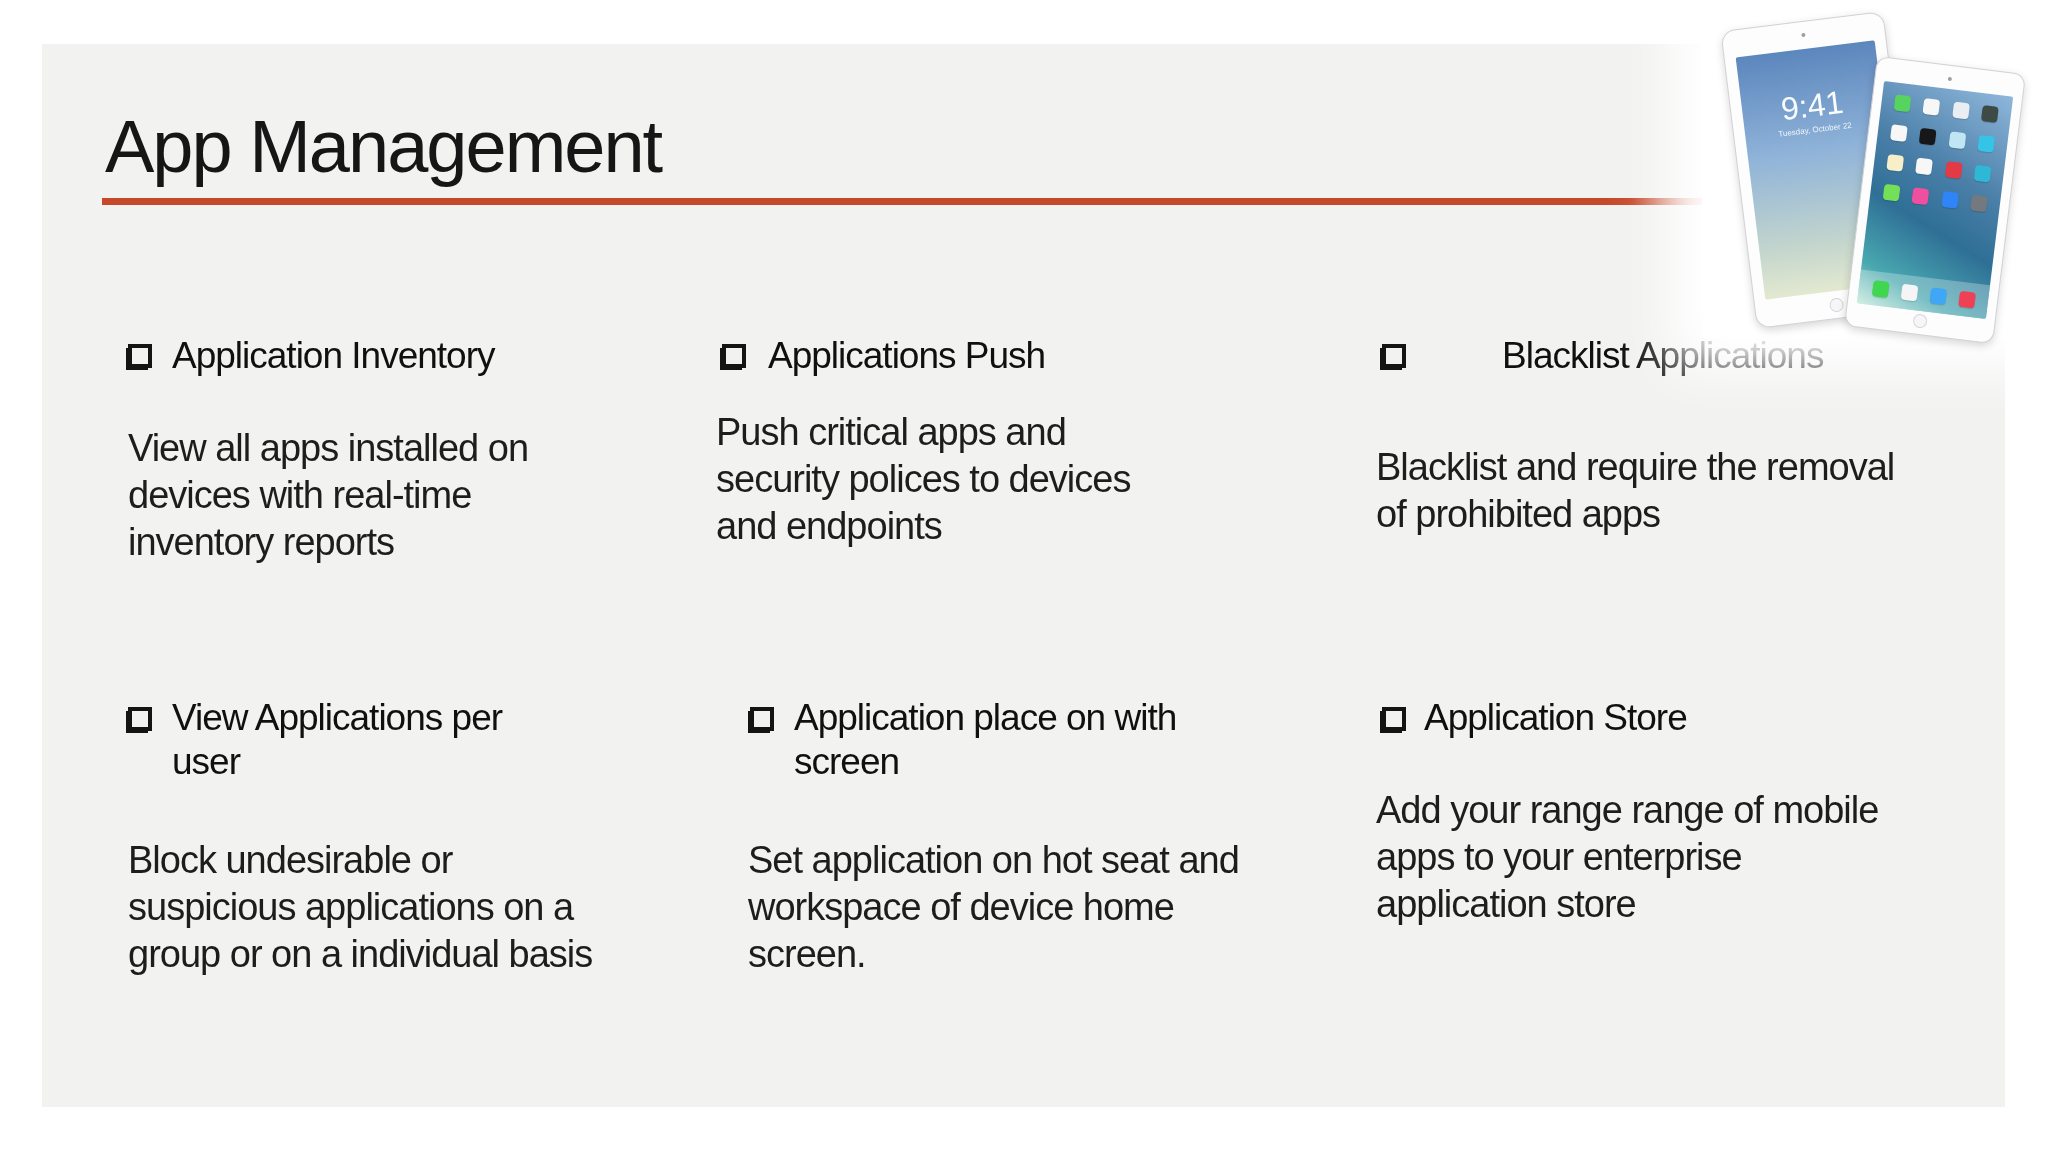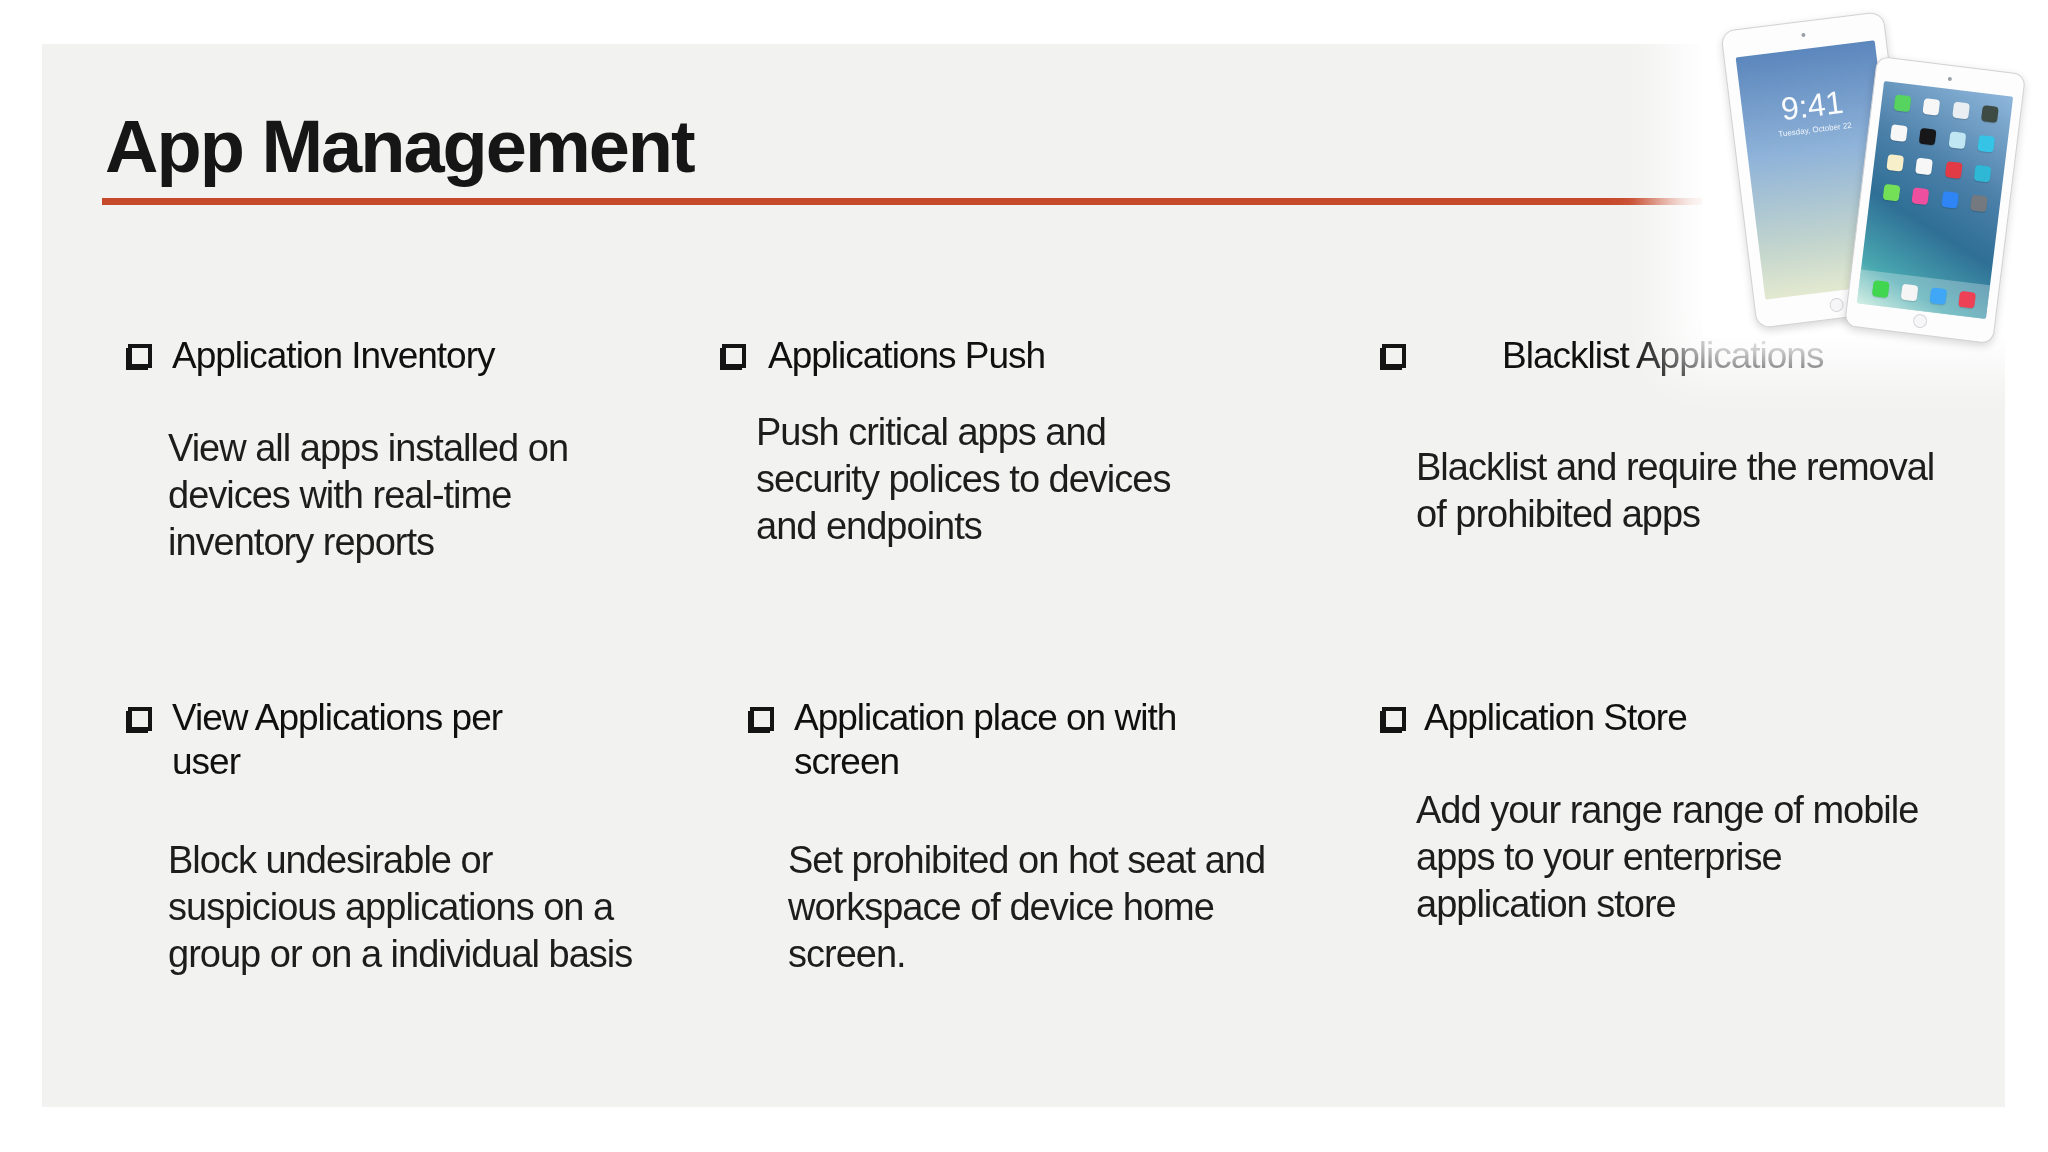--- a/index.html
+++ b/index.html
@@ -8,42 +8,42 @@
     background:#ffffff;
     font-family:"Liberation Sans", sans-serif;
     color:#1b1b1b;
   }
   .slide{
     position:absolute;left:42px;top:44px;width:1963px;height:1063px;
     background:#f2f2f1;
   }
   .title{
     position:absolute;left:105px;top:107px;
-    font-size:74px;line-height:80px;font-weight:700;
+    font-size:74px;line-height:80px;font-weight:400;
     letter-spacing:-2px;color:#161616;white-space:nowrap;
   }
   .divider{
     position:absolute;left:102px;top:198px;width:1644px;height:7px;
     background:linear-gradient(90deg,#c7492c 0%,#c7492c 93%,rgba(199,73,44,0) 100%);
   }
   .checkbox{
     position:absolute;width:16px;height:16px;
     border:4px solid #141414;
     box-shadow:-3px 3px 0 -1px #141414;
     background:transparent;
   }
   .heading{
     position:absolute;
     font-size:37px;line-height:44px;font-weight:400;
     letter-spacing:-1px;color:#101010;white-space:pre-line;
   }
   .bodytext{
     position:absolute;
     font-size:38px;line-height:47px;font-weight:400;
-    letter-spacing:-1px;color:#1d1d1d;white-space:pre-line;margin-left:40px;
+    letter-spacing:-1px;color:#1d1d1d;white-space:pre-line;
   }
   
   .photo-panel{
     position:absolute;left:1702px;top:0;width:346px;height:338px;
     background:#ffffff;
     box-shadow:0 0 50px 32px #ffffff;
   }
   .tablet{
     position:absolute;background:#fdfdfd;
     border:1px solid #d2d2d6;
@@ -132,21 +132,21 @@
 user</div>
   <div class="bodytext" style="left:128px;top:837px">Block undesirable or
 suspicious applications on a
 group or on a individual basis</div>
 </div>
 
 <div>
   <span class="checkbox" style="left:750px;top:707px"></span>
   <div class="heading" style="left:794px;top:696px">Application place on with
 screen</div>
-  <div class="bodytext" style="left:748px;top:837px">Set prohibited on hot seat and
+  <div class="bodytext" style="left:748px;top:837px">Set application on hot seat and
 workspace of device home
 screen.</div>
 </div>
 
 <div>
   <span class="checkbox" style="left:1382px;top:707px"></span>
   <div class="heading" style="left:1424px;top:696px">Application Store</div>
   <div class="bodytext" style="left:1376px;top:787px">Add your range range of mobile
 apps to your enterprise
 application store</div>

